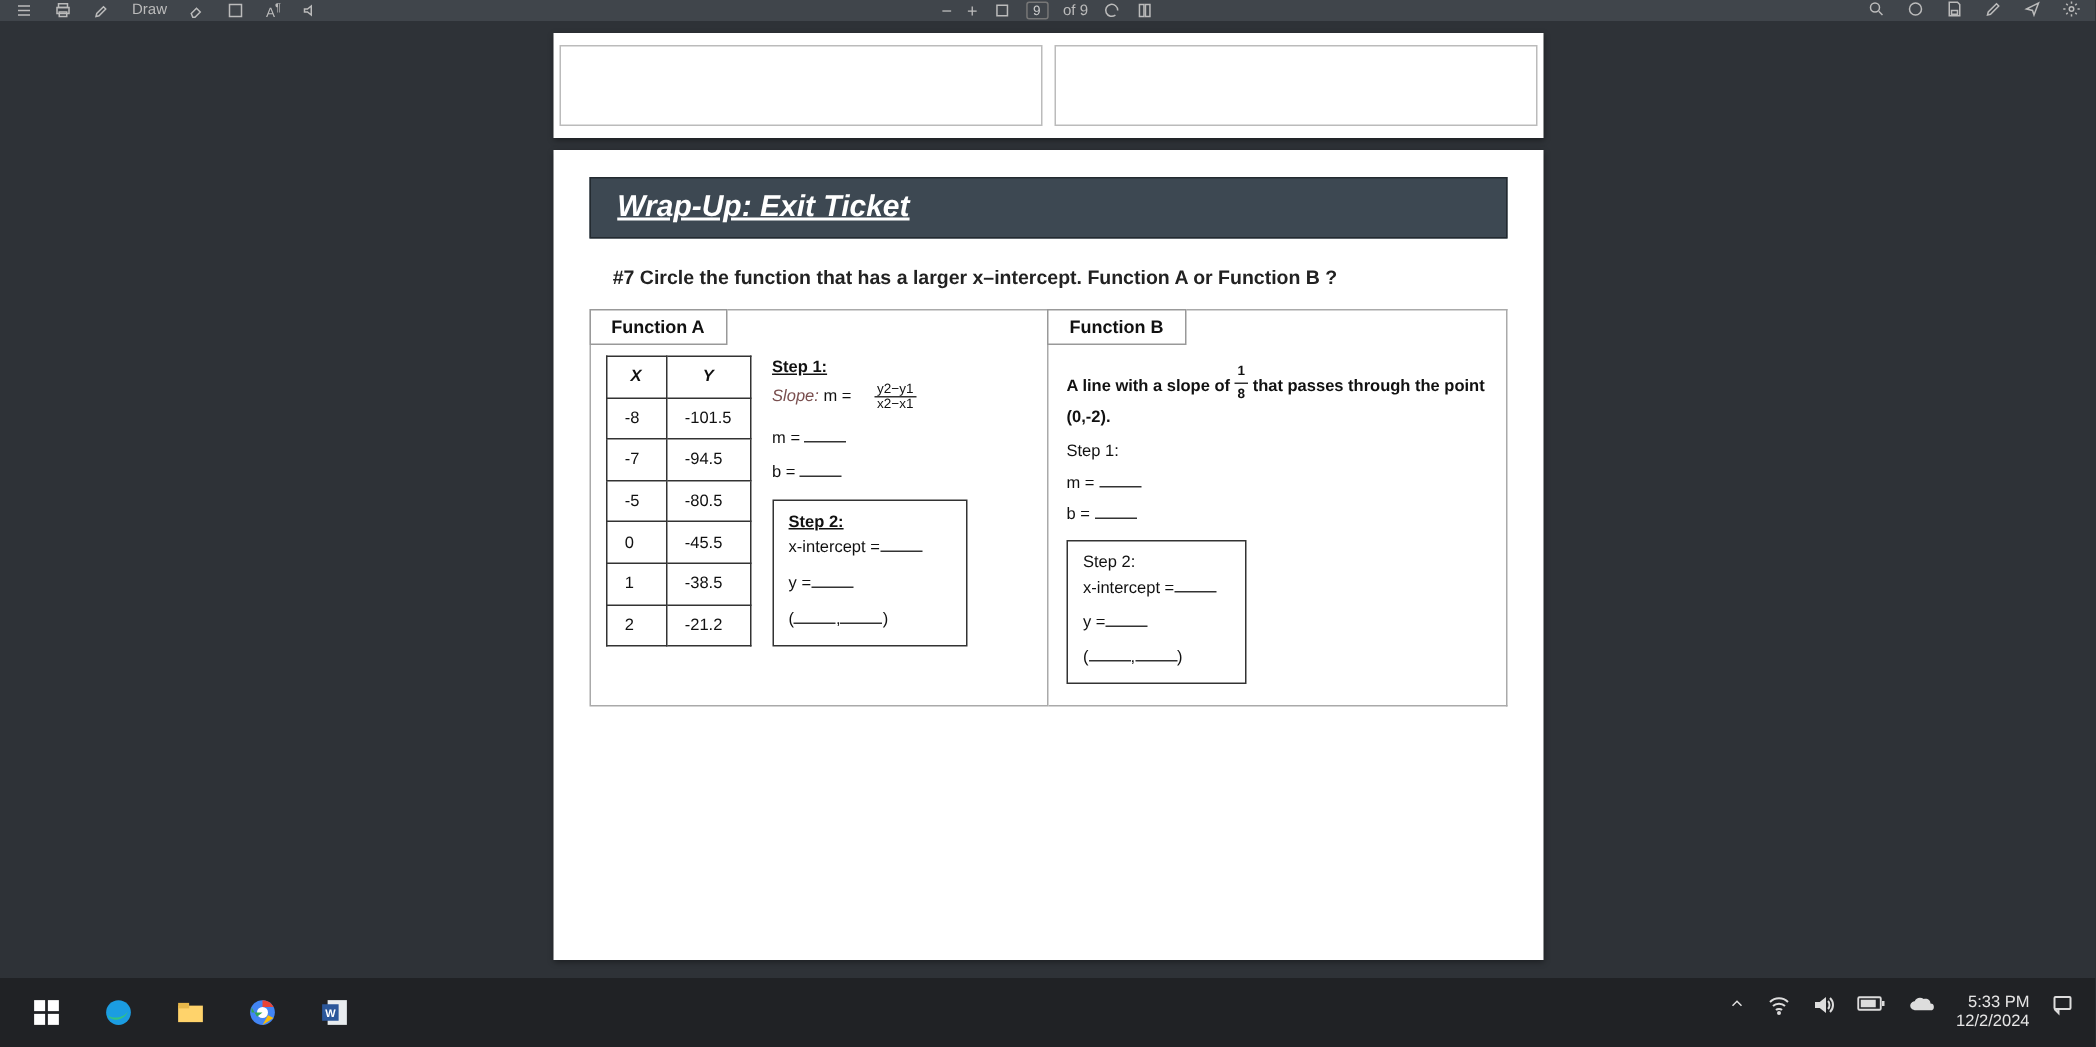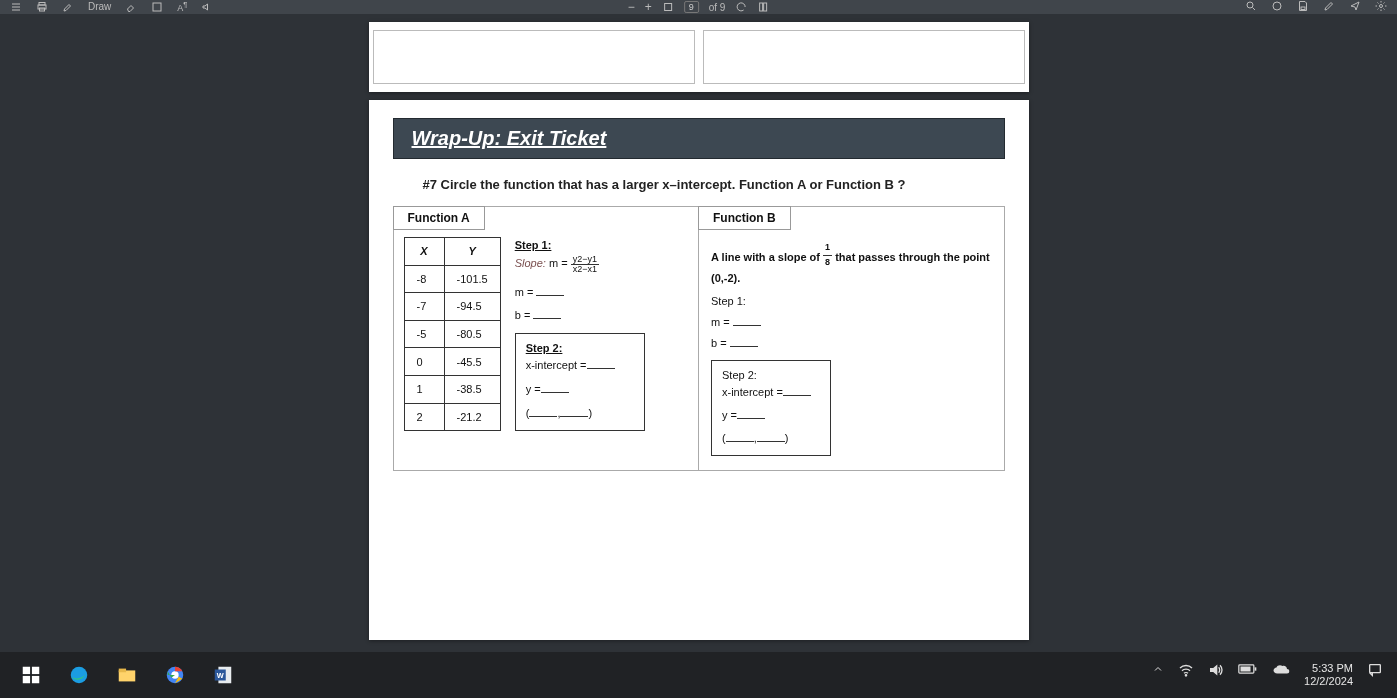--- a/index.html
+++ b/index.html
@@ -39,21 +39,21 @@
     color: #111;
   }
 
   
   .ticket-header {
     background: #3d4852; color: #fff; font-weight: 700; font-size: 20px;
     padding: 8px 18px; font-style: italic;
     border: 1px solid #232a30;
     text-decoration: underline;
   }
-  .prompt-line { font-size: 13px; font-weight: 700; margin: 18px 6px 14px 30px; color:#222;}
+  .prompt-line { font-size: 13px; font-weight: 700; margin: 18px 6px 14px 16px; color:#222;}
 
   .two-col { display: flex; gap: 0; }
   .col-box { flex: 1; border: 1px solid #aaa; padding: 0; }
   .col-box + .col-box { border-left: none; }
 
   .fn-label {
     display:inline-block; border:1px solid #999; padding:4px 14px; font-size:12px; font-weight:700;
     background:#fff; margin: 0 0 6px 0; position:relative; top:-1px; left:-1px;
   }
 
@@ -61,21 +61,21 @@
 
   
   table.xy { border-collapse: collapse; font-size: 11px; }
   table.xy th, table.xy td { border: 1px solid #333; padding: 5px 12px; text-align:left; min-width:40px;}
   table.xy th { font-weight:700; font-style:italic; text-align:center;}
 
   .steps { font-size: 11px; line-height: 1.6; }
   .steps .step-title { text-decoration: underline; font-weight:700; }
   .steps .frac {
     display:inline-block; vertical-align: middle; font-size:9px; text-align:center; line-height:1;
-    margin: 0 0;
+    margin: 0 12px;
   }
   .steps .frac .num { display:block; border-bottom:1px solid #333; padding:0 2px;}
   .steps .frac .den { display:block; padding:0 2px;}
   .blank { display:inline-block; border-bottom:1px solid #333; min-width:28px; height:0.9em; vertical-align:baseline; }
 
   .stepbox { border:1px solid #333; padding:6px 10px 8px 10px; margin-top:8px; width: 130px;}
 
   .fb-right { padding: 4px 12px 14px 12px; font-size:11px; line-height:1.55;}
   .fb-right .desc { font-weight:700; margin-bottom:6px;}
   .fb-right .desc .frac-inline {

